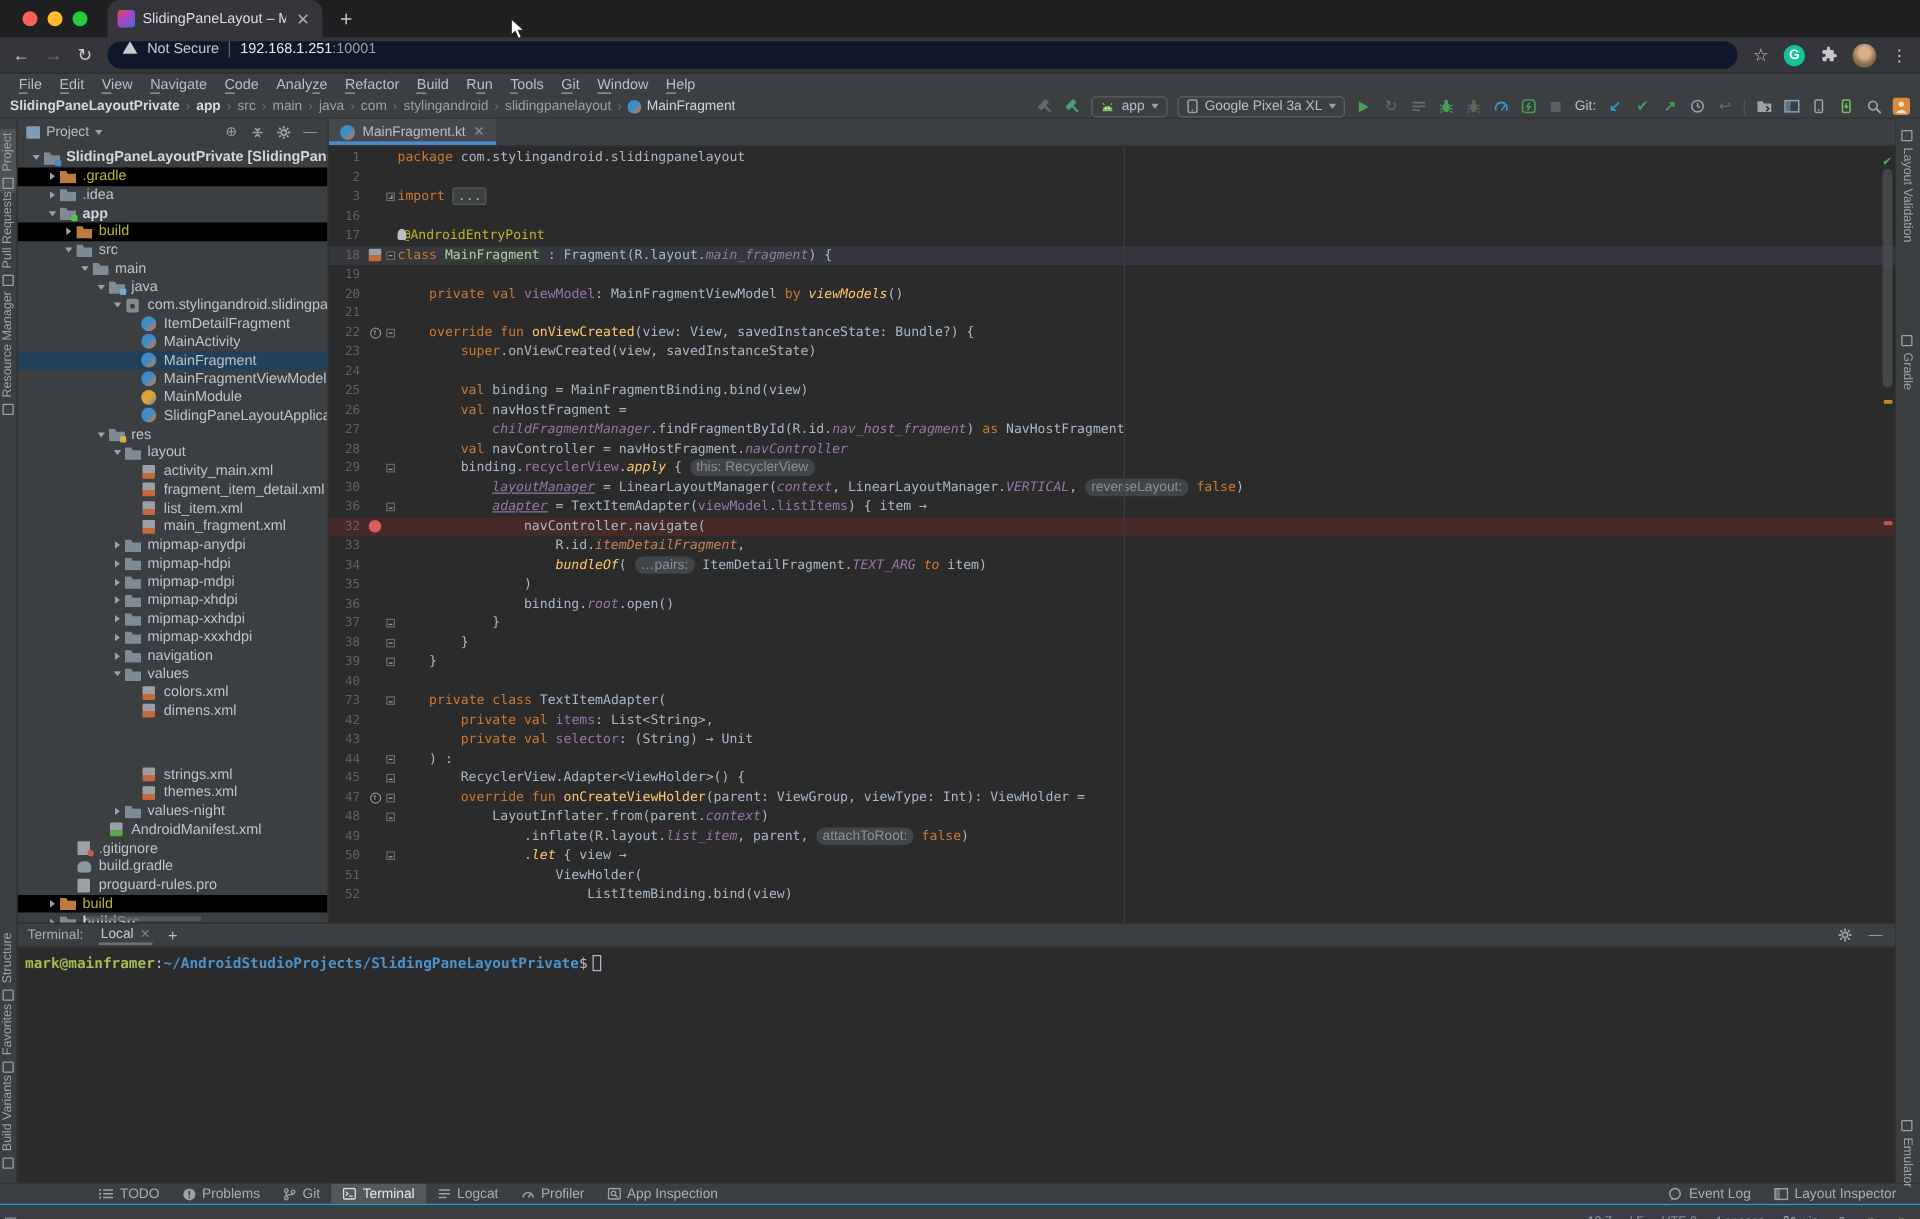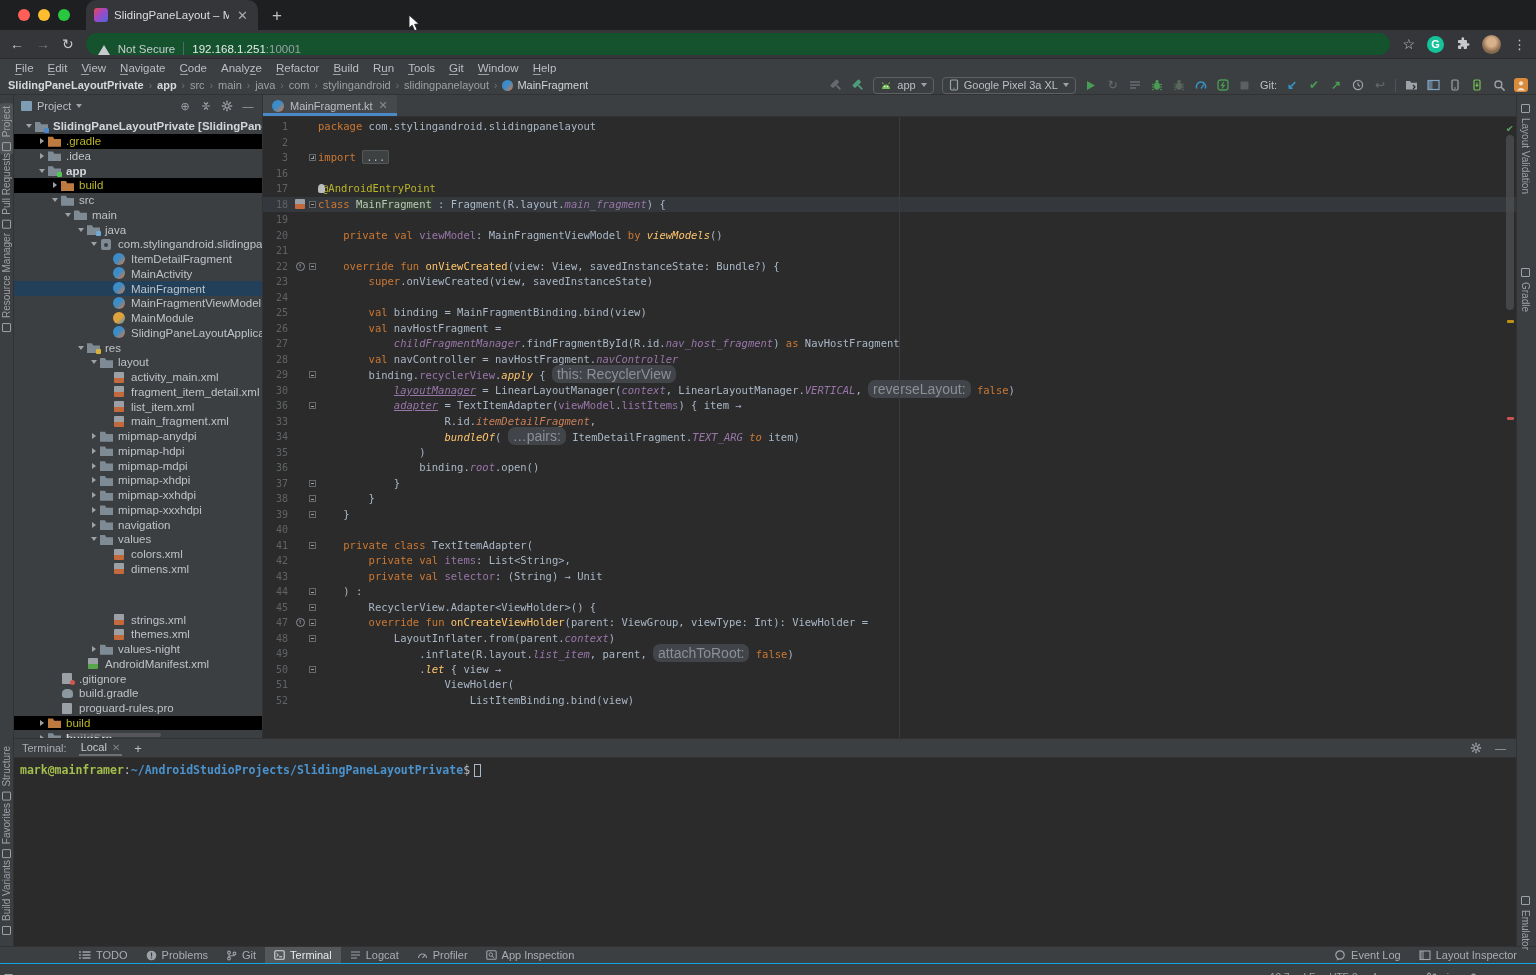--- a/index.html
+++ b/index.html
@@ -11,21 +11,21 @@
 .light{width:12px;height:12px;border-radius:50%}
 .btab{width:172px;height:30px;background:#35363A;border-radius:10px 10px 0 0;display:flex;align-items:center;padding:0 8px;gap:6px}
 .favicon{width:14px;height:14px;border-radius:3px;flex:none;
   background:linear-gradient(135deg,#E4484D 0%,#A347C4 45%,#4A67E0 100%)}
 .btab-title{font-size:11.5px;color:#DADCE0;white-space:nowrap;overflow:hidden;flex:1}
 .btab-x{color:#A8ABAF;font-size:13px;flex:none;padding:0 2px}
 .newtab{color:#C0C3C6;font-size:17px;margin:0 0 6px 14px;line-height:1}
 .addressbar{height:28px;background:#35363A;display:flex;align-items:center;padding:0 10px;gap:12px}
 .nav-ic{color:#C6C8CA;font-size:14px;line-height:1}
 .nav-ic.dim{color:#74787D}
-.omni{flex:1;height:22px;background:#14532d;border-radius:11px;display:flex;align-items:flex-end;padding:0 12px;gap:8px;min-width:0}
+.omni{flex:1;height:22px;background:#0f172a;border-radius:11px;display:flex;align-items:flex-start;padding:0 12px;gap:8px;min-width:0}
 .warn-tri{width:0;height:0;border-left:6px solid transparent;border-right:6px solid transparent;border-bottom:10px solid #C8CBCE;position:relative;flex:none}
 .notsec{font-size:11.5px;color:#C8CBCE;white-space:nowrap}
 .omni-sep{width:1px;height:13px;background:#5F6368;flex:none}
 .url{font-size:11.5px;color:#E8EAED;white-space:nowrap}
 .url .port{color:#9AA0A6}
 .bar-right{display:flex;align-items:center;gap:12px;flex:none}
 .star{color:#C6C8CA;font-size:14px}
 .gram{width:17px;height:17px;border-radius:50%;background:#15C39A;color:#fff;font-size:11px;font-weight:bold;text-align:center;line-height:17px}
 .bavatar{width:19px;height:19px;border-radius:50%;background:radial-gradient(circle at 50% 38%,#D8B08A 28%,#8A6B4F 62%,#5C6E4A 100%)}
 .kebab{color:#C6C8CA;font-size:13px}
@@ -99,21 +99,21 @@
 .codeln{white-space:pre;color:#A9B7C6}
 .tk-k{color:#CC7832}.tk-ki{color:#CC7832;font-style:italic}
 .tk-t{color:#A9B7C6}
 .tk-f{color:#FFC66D}.tk-fi{color:#FFC66D;font-style:italic}
 .tk-a{color:#BBB529}
 .tk-p{color:#9876AA}.tk-pi{color:#9876AA;font-style:italic}
 .tk-pu{color:#9876AA;font-style:italic;text-decoration:underline}
 .tk-si{color:#CB8057;font-style:italic}
 .tk-id{color:#B9C7B6;background:#344134;border-radius:1px}
 .tk-fd{background:#3E4142;border:1px solid #55585A;border-radius:2px;padding:0 3px;color:#A9B7C6}
-.tk-h{background:#41454A;color:#8C9096;border-radius:7px;padding:1px 5px;font-size:14px;font-family:"Liberation Sans",sans-serif}
+.tk-h{background:#41454A;color:#8C9096;border-radius:7px;padding:1px 5px;font-size:11px;font-family:"Liberation Sans",sans-serif}
 .bulb{display:inline-block;width:7px;height:9px;background:#C2C5C7;border-radius:50% 50% 2px 2px;margin-right:-3px;position:relative;top:1px;opacity:.95}
 .bpdot{width:10px;height:10px;border-radius:50%;background:#DB5C5C}
 .ovr{width:9px;height:9px;border-radius:50%;border:1px solid #8A9199;color:#9DA2A8;font-size:7px;line-height:7px;text-align:center}
 .layic{width:10px;height:10px;background:linear-gradient(#9AA0A5 50%,#C4693B 50%);border-radius:1px}
 .okcheck{position:absolute;top:4px;right:3px;color:#5BA35B;font-size:11px;z-index:6}
 .edscroll{position:absolute;right:0;top:0;bottom:0;width:12px;z-index:5}
 .edthumb{position:absolute;top:18px;right:2px;width:8px;height:175px;background:#4D5052;border-radius:4px;opacity:.75}
 .smark{position:absolute;right:2px;width:7px;height:3px;border-radius:1px}
 
 .terminal{flex:1;background:#2B2B2B;border-top:1px solid #323232;display:flex;flex-direction:column;min-height:0}
@@ -863,20 +863,28 @@
               <span class="codeln"><span class="tk-t">            </span><span class="tk-pu">layoutManager</span><span class="tk-t"> = LinearLayoutManager(</span><span class="tk-pi">context</span><span class="tk-t">, LinearLayoutManager.</span><span class="tk-pi">VERTICAL</span><span class="tk-t">, </span><span class="tk-h">reverseLayout:</span><span class="tk-t"> </span><span class="tk-k">false</span><span class="tk-t">)</span></span>
             </div>
             <div class="crow">
               <span class="ln">36</span>
               <span class="gut"></span>
               <span class="foldc">
                 <span class="fm"></span>
               </span>
               <span class="codeln"><span class="tk-t">            </span><span class="tk-pu">adapter</span><span class="tk-t"> = TextItemAdapter(</span><span class="tk-p">viewModel</span><span class="tk-t">.</span><span class="tk-p">listItems</span><span class="tk-t">) { item →</span></span>
             </div>
+            <div class="crow bp">
+              <span class="ln">32</span>
+              <span class="gut">
+                <span class="bpdot"></span>
+              </span>
+              <span class="foldc"></span>
+              <span class="codeln"><span class="tk-t">                navController.navigate(</span></span>
+            </div>
             <div class="crow">
               <span class="ln">33</span>
               <span class="gut"></span>
               <span class="foldc"></span>
               <span class="codeln"><span class="tk-t">                    R.id.</span><span class="tk-si">itemDetailFragment</span><span class="tk-t">,</span></span>
             </div>
             <div class="crow">
               <span class="ln">34</span>
               <span class="gut"></span>
               <span class="foldc"></span>
@@ -918,21 +926,21 @@
               </span>
               <span class="codeln"><span class="tk-t">    }</span></span>
             </div>
             <div class="crow">
               <span class="ln">40</span>
               <span class="gut"></span>
               <span class="foldc"></span>
               <span class="codeln"></span>
             </div>
             <div class="crow">
-              <span class="ln">41</span>
+              <span class="ln">73</span>
               <span class="gut"></span>
               <span class="foldc">
                 <span class="fm"></span>
               </span>
               <span class="codeln"><span class="tk-t">    </span><span class="tk-k">private</span><span class="tk-t"> </span><span class="tk-k">class</span><span class="tk-t"> TextItemAdapter(</span></span>
             </div>
             <div class="crow">
               <span class="ln">42</span>
               <span class="gut"></span>
               <span class="foldc"></span>

